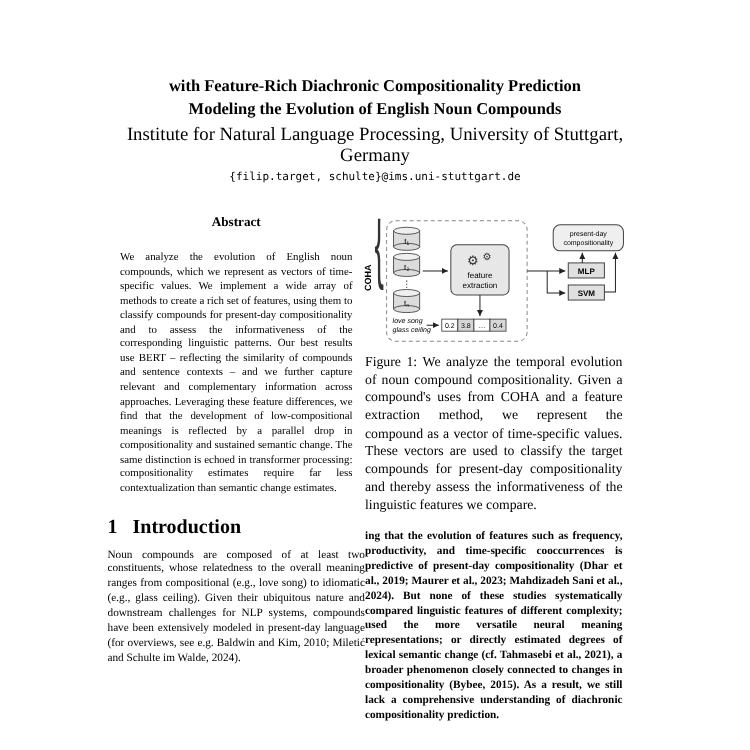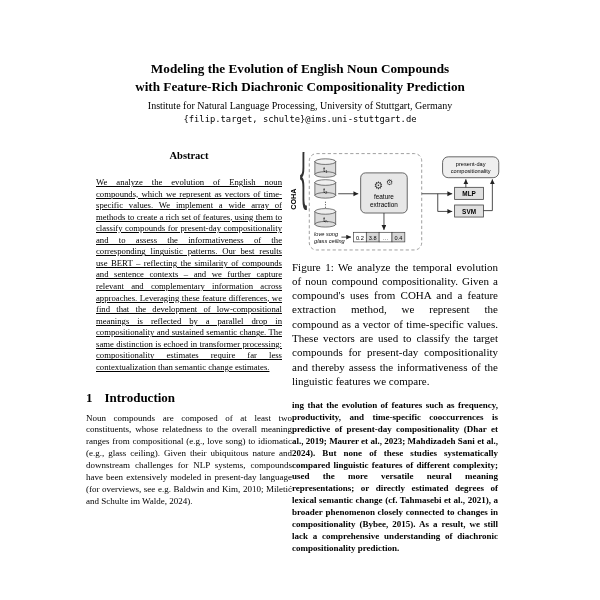--- a/index.html
+++ b/index.html
@@ -7,49 +7,49 @@
   body {
     width:600px; height:600px; overflow:hidden;
     font-family:"Liberation Serif", serif; color:#000;
   }
   .page { width:600px; height:600px; padding:60px 86px 0 86px; overflow:hidden; }
 
   .title { text-align:center; font-weight:bold; font-size:13.2px; line-height:1.4; }
   .authors { text-align:center; font-size:10.5px; margin-top:15px; }
   .authors .name { font-weight:bold; }
   .authors .sep { font-weight:normal; }
-  .affiliation { text-align:center; font-size:10px; margin-top:3px; }
+  .affiliation { text-align:center; font-size:15px; margin-top:3px; }
   .email { text-align:center; font-family:"DejaVu Sans Mono", monospace; font-size:8.8px; margin-top:3px; }
 
   .columns { display:flex; margin-top:26px; }
   .col { width:206px; }
 
   .abstract-heading { text-align:center; font-weight:bold; font-size:10.5px; margin-bottom:7px; }
   .abstract-text {
-    margin:16px 10px; font-size:8.7px; line-height:1.33; text-align:justify;text-decoration:underline;
+    margin:16px 10px; font-size:8.7px; line-height:1.33; text-align:justify;
   }
-  .section-heading { font-size:13px; font-weight:bold; margin-top:0; margin-bottom:7px; }
+  .section-heading { font-size:16px; font-weight:bold; margin-top:0; margin-bottom:7px; }
   .section-heading .sec-num { margin-right:12px; }
   .body-text { font-size:9px; line-height:1.32; text-align:justify; }
 
   .figure-block { margin-top:2px; }
   .figure-svg { width:212px; height:auto; display:block; margin-left:-2px; }
   .figure-caption { font-size:11px; line-height:1.3; text-align:justify; margin-top:8px; }
   .continuation { margin-top:12px;font-weight:bold; }
 
   svg text { font-family:"Liberation Sans", sans-serif; }
 </style>
 </head>
 <body>
 
 <div class="page">
 
   <div class="title">
+    <div>with Feature-Rich Diachronic Compositionality Prediction</div>
     <div>Modeling the Evolution of English Noun Compounds</div>
-    <div>with Feature-Rich Diachronic Compositionality Prediction</div>
   </div>
 
 
   <div class="affiliation">Institute for Natural Language Processing, University of Stuttgart, Germany</div>
   <div class="email">{filip.target, schulte}@ims.uni-stuttgart.de</div>
 
   <div class="columns">
 
     <div class="col">
       <div class="abstract-heading">Abstract</div>

